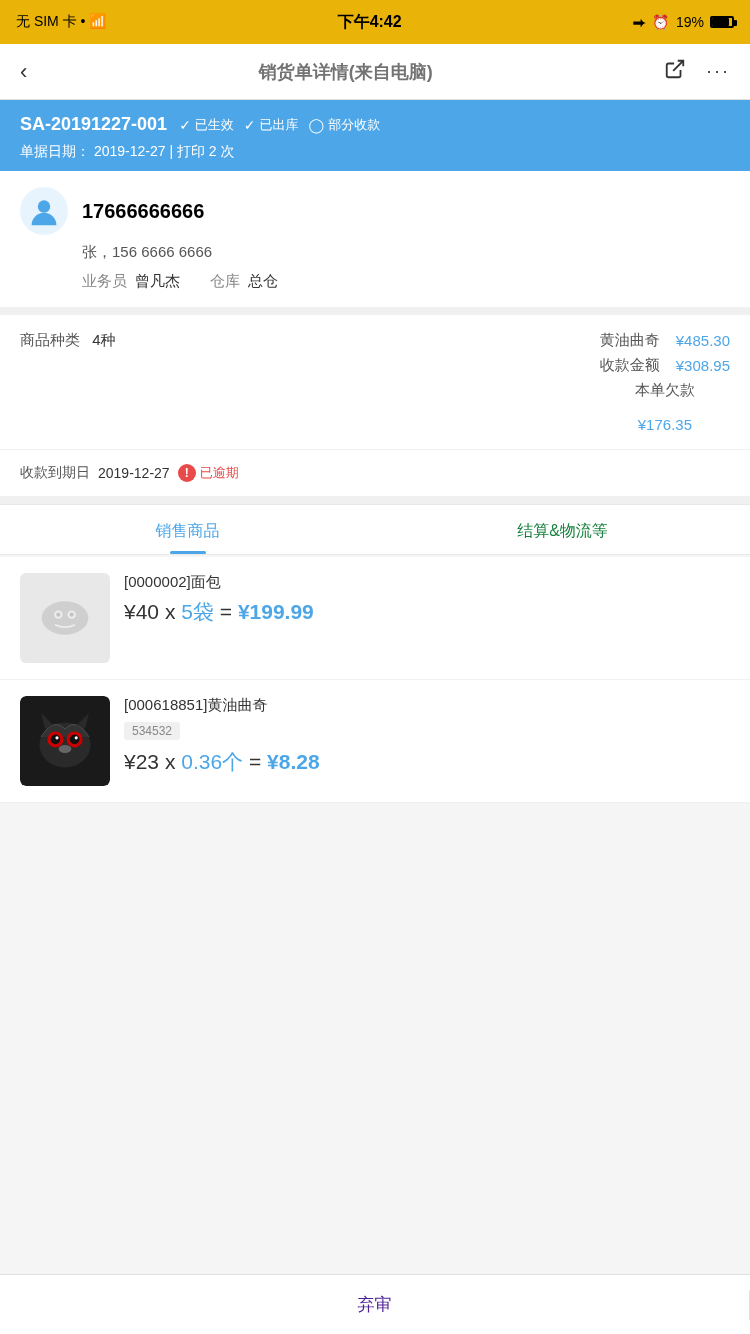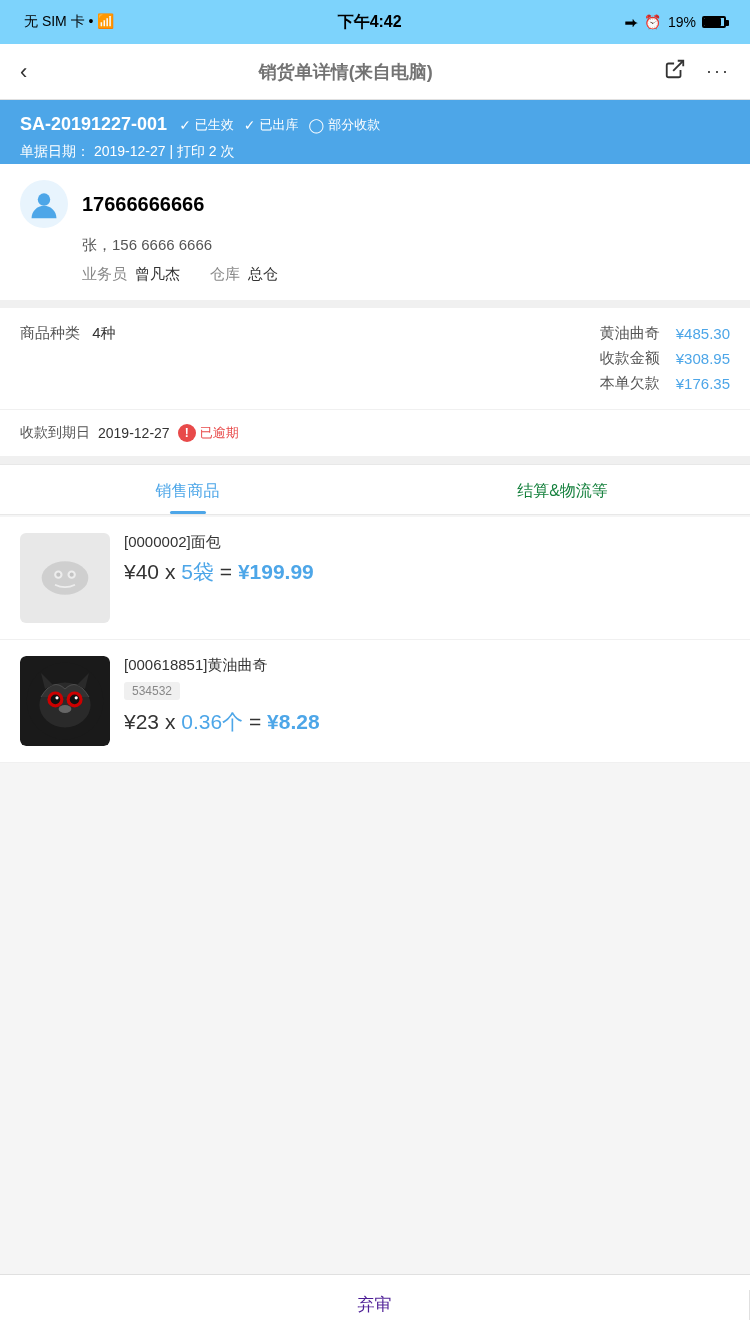--- a/index.html
+++ b/index.html
@@ -8,25 +8,25 @@
       font-family: -apple-system, 'PingFang SC', 'Helvetica Neue', Arial, sans-serif;
       background: #f5f5f5;
       width: 750px;
       min-height: 1334px;
       overflow-x: hidden;
     }
 
     
     .status-bar {
       height: 44px;
-      background: #7dd3fc;
+      background: #eab308;
       display: flex;
       align-items: center;
       justify-content: space-between;
-      padding: 0 24px;
+      padding: 0 16px;
       font-size: 15px;
       font-weight: 500;
     }
     .status-left { font-size: 14px; color: #000; }
     .status-center { font-size: 16px; font-weight: 600; color: #000; }
     .status-right { display: flex; align-items: center; gap: 6px; font-size: 14px; }
 
     
     .nav-bar {
       height: 56px;
@@ -42,21 +42,21 @@
       font-weight: 600;
       color: #737373;
     }
     .nav-icons { display: flex; align-items: center; gap: 20px; }
     .nav-icon { font-size: 20px; color: #333; cursor: pointer; }
     .nav-back { font-size: 22px; color: #333; cursor: pointer; }
 
     
     .header-banner {
       background: #4da6e8;
-      padding: 14px 20px 3px;
+      padding: 14px 20px 10px;
     }
     .banner-top {
       display: flex;
       align-items: center;
       gap: 12px;
       margin-bottom: 8px;
     }
     .banner-order-id {
       font-size: 18px;
       font-weight: 700;
@@ -147,21 +147,21 @@
     .stats-left { font-size: 15px; color: #555; }
     .stats-left .stat-count { font-size: 15px; color: #333; font-weight: 500; }
     .stats-right { text-align: right; }
     .stat-row {
       display: flex;
       justify-content: flex-end;
       align-items: center;
       gap: 16px;
       margin-bottom: 6px;
     }
-    .stat-row:last-child { margin-bottom: 0; }
+    .stat-row:last-child { margin-bottom: 0; flex-direction: column; }
     .stat-name { font-size: 15px; color: #555; }
     .stat-amount { font-size: 15px; color: #4da6e8; font-weight: 500; }
 
     
     .due-section {
       background: #fff;
       padding: 14px 20px;
       display: flex;
       align-items: center;
       gap: 8px;

